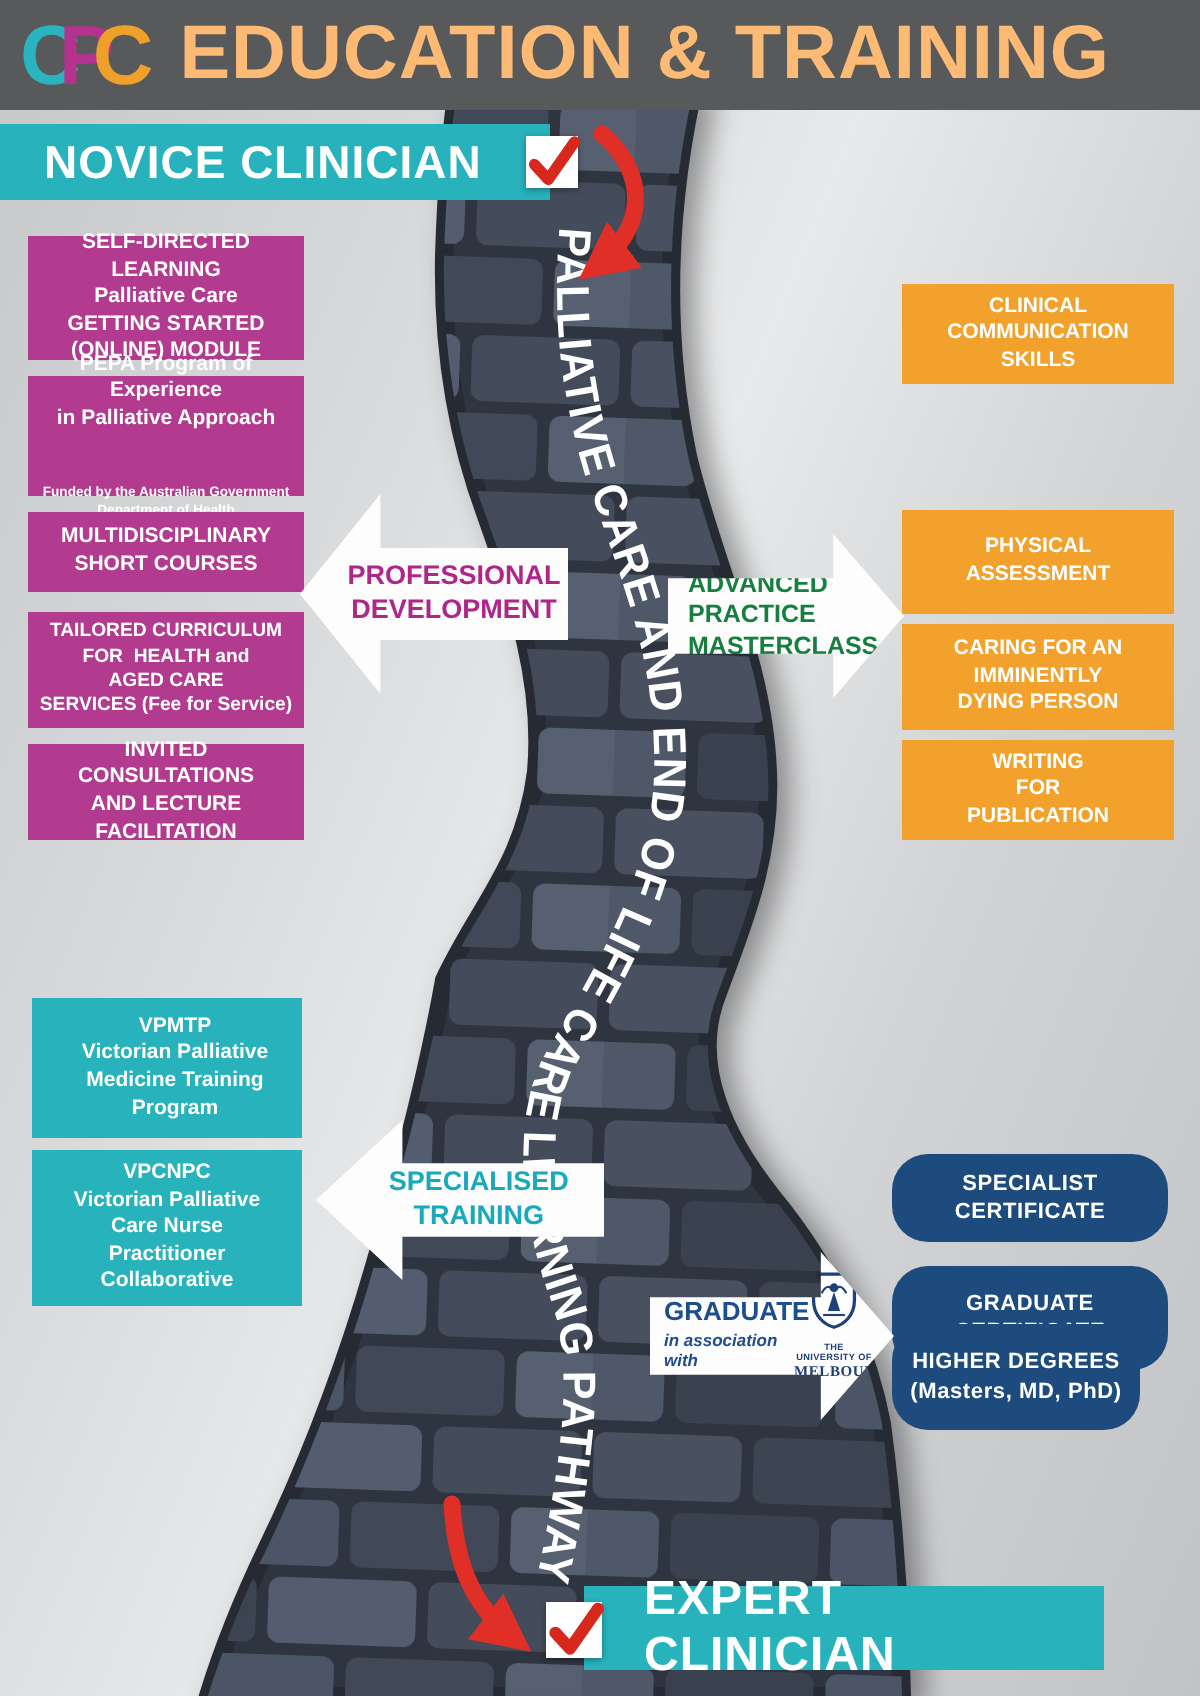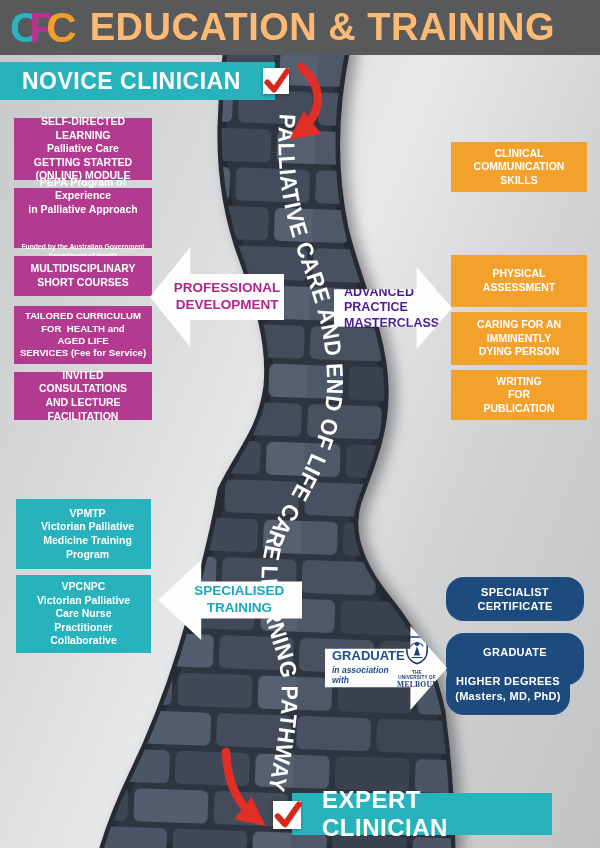--- a/index.html
+++ b/index.html
@@ -38,21 +38,21 @@
   .fit-tight .txt{font-size:9.6px;white-space:pre;}
   
   .fat-arrow{position:absolute;background:#fdfdfd;z-index:4;display:flex;align-items:center;
     filter:drop-shadow(2px 3px 3px rgba(0,0,0,.30));box-sizing:border-box;}
   .fat-arrow.left{clip-path:polygon(0 50%,30% 0,30% 27%,100% 27%,100% 73%,30% 73%,30% 100%);}
   .fat-arrow.right{clip-path:polygon(100% 50%,70% 0,70% 27%,0 27%,0 73%,70% 73%,70% 100%);}
   .arrow-label{white-space:pre-line;font-weight:800;width:100%;text-align:center;line-height:1.25;}
   .ar-professional{left:150px;top:247px;width:134px;height:100px;}
   .ar-professional .arrow-label{color:#b0258a;font-size:13.5px;padding-left:15%;}
   .ar-advanced{left:334px;top:267px;width:118px;height:82px;}
-  .ar-advanced .arrow-label{color:#4c1d95;font-size:12.5px;text-align:left;padding-left:10px;}
+  .ar-advanced .arrow-label{color:#15803d;font-size:12.5px;text-align:left;padding-left:10px;}
   .ar-specialised{left:158px;top:560px;width:144px;height:80px;}
   .ar-specialised .arrow-label{color:#19a9ba;font-size:13.5px;padding-left:13%;}
   .ar-postgrad{left:325px;top:626px;width:122px;height:84px;}
   .pg-content{position:absolute;left:7px;top:9px;width:104px;display:flex;gap:3px;}
   .pg-left{width:62px;}
   .pg-title{color:#1d4c8f;font-size:13px;font-weight:800;line-height:1.05;white-space:pre-line;}
   .pg-sub{color:#1d4c8f;font-style:italic;font-size:8.5px;font-weight:600;line-height:1.2;margin-top:3px;white-space:pre-line;}
   .pg-uni{width:40px;text-align:center;color:#20407a;}
   .uni-line1{font-size:4.6px;font-weight:bold;letter-spacing:.2px;margin-top:1px;}
   .uni-line2{font-size:7.5px;font-weight:bold;font-family:"Liberation Serif",serif;letter-spacing:.3px;}
@@ -157,21 +157,21 @@
     <span class="note">Funded by the Australian Government
 Department of Health</span>
   </div>
   <div class="box magenta" style="left:14px;top:256px;width:138px;height:40px;">
     <span class="txt">MULTIDISCIPLINARY
 SHORT COURSES</span>
   </div>
   <div class="box magenta fit-tight" style="left:14px;top:306px;width:138px;height:58px;">
     <span class="txt">TAILORED CURRICULUM
 FOR  HEALTH and
-AGED LIFE
+AGED CARE
 SERVICES (Fee for Service)</span>
   </div>
   <div class="box magenta" style="left:14px;top:372px;width:138px;height:48px;">
     <span class="txt">INVITED CONSULTATIONS
 AND LECTURE
 FACILITATION</span>
   </div>
 
   <div class="box orange" style="left:451px;top:142px;width:136px;height:50px;">
     <span class="txt">CLINICAL

